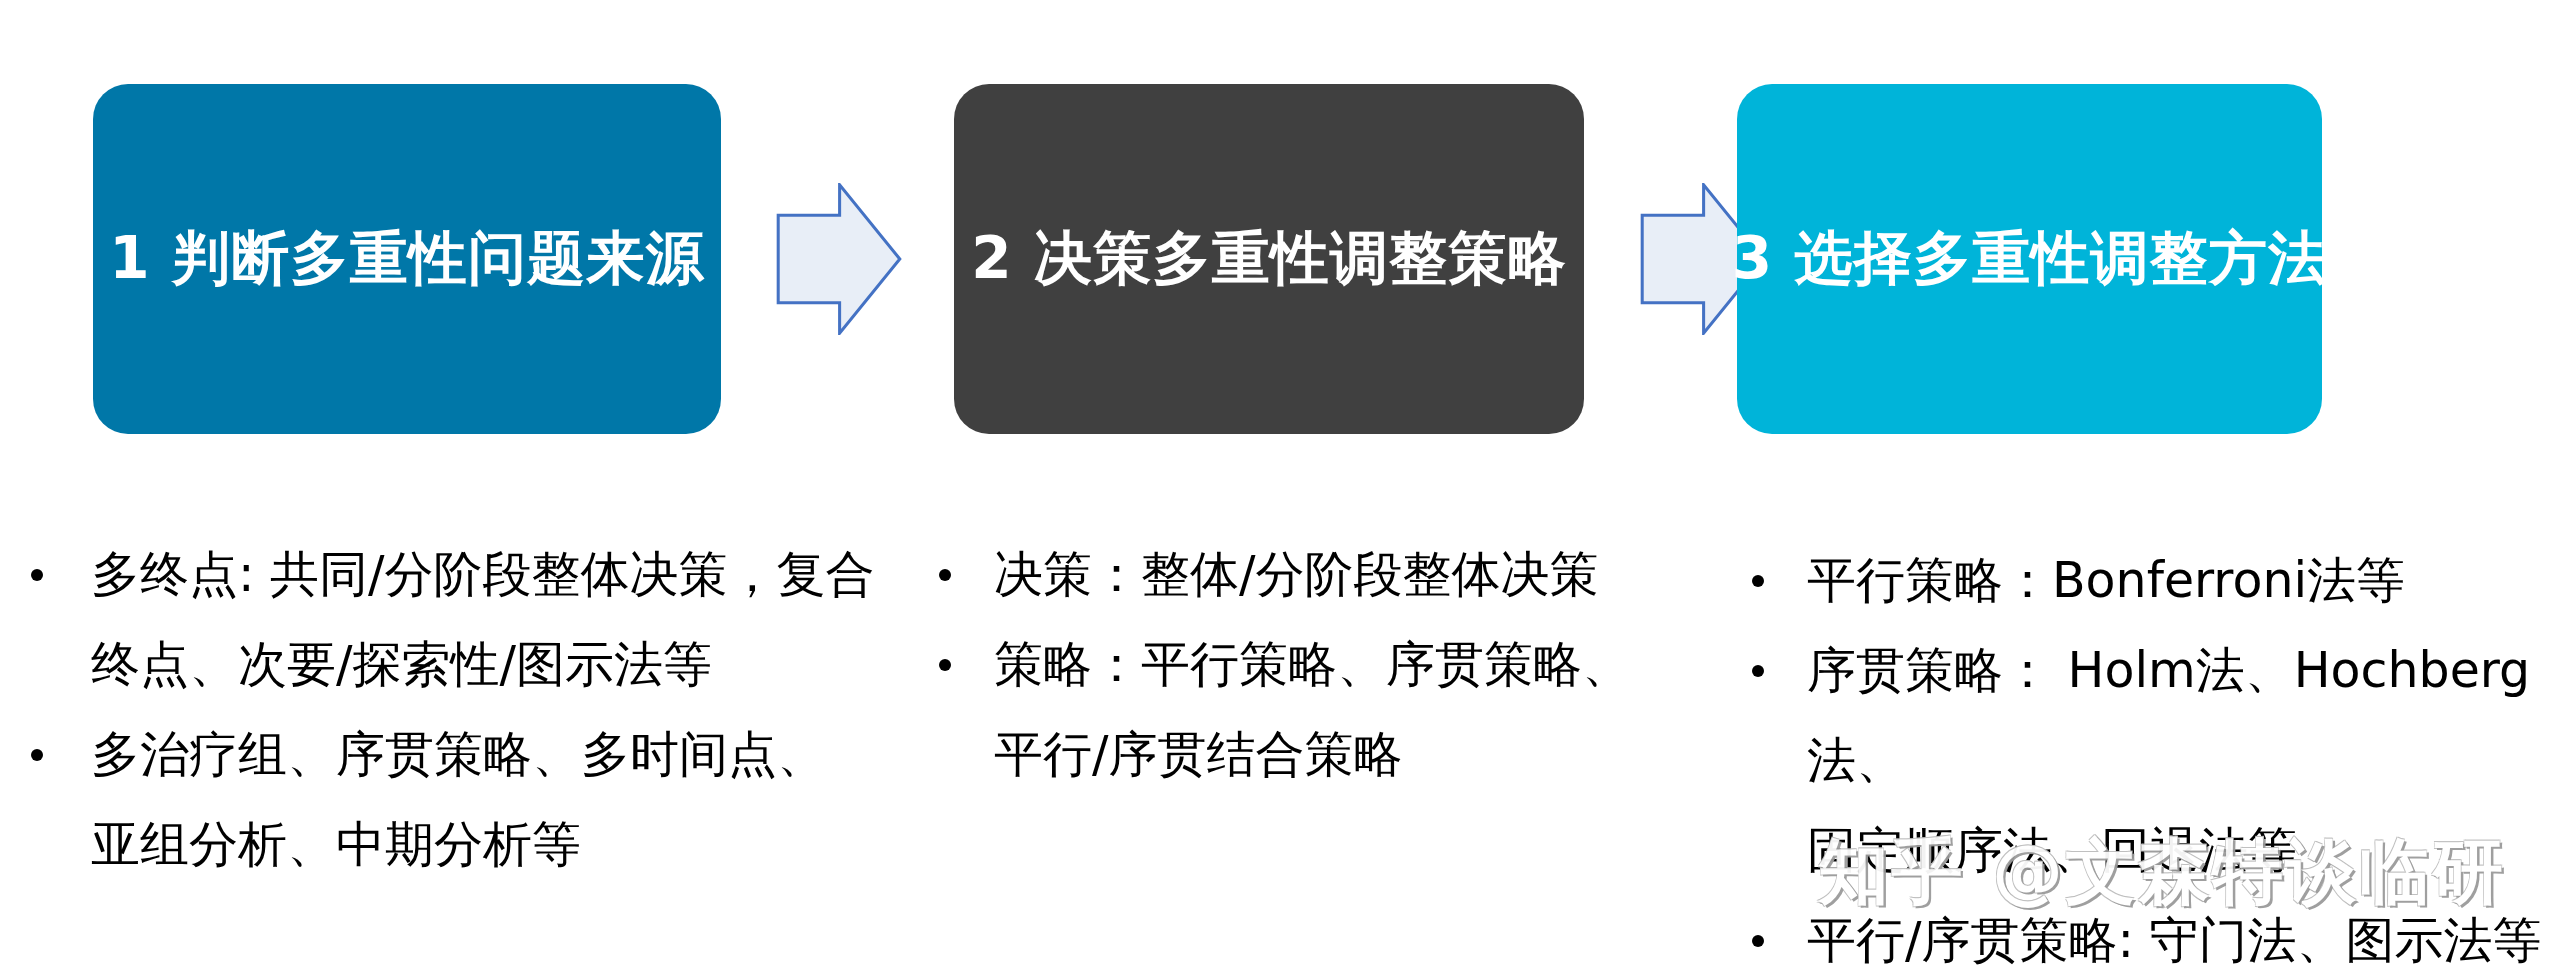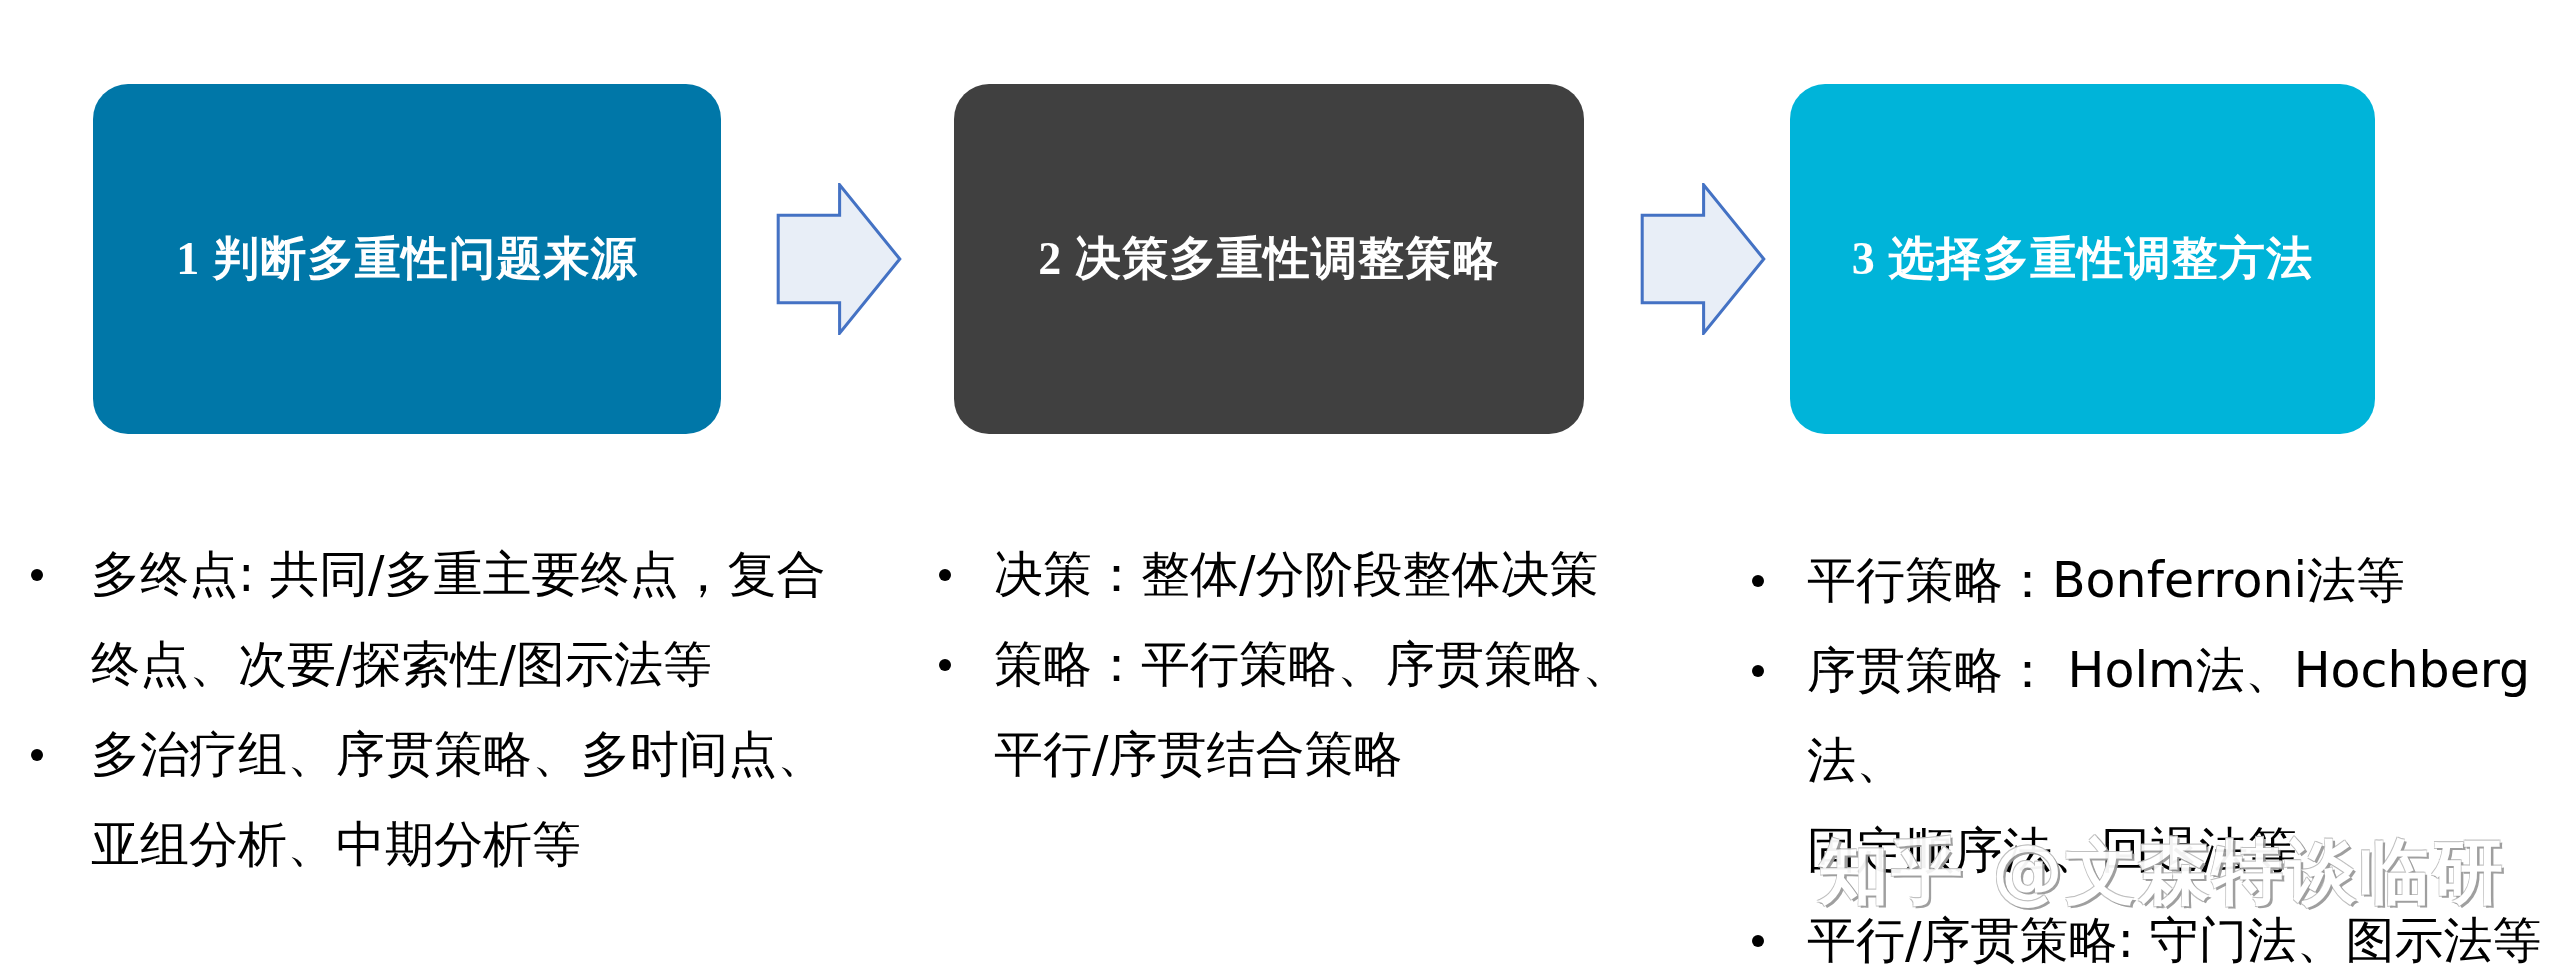--- a/index.html
+++ b/index.html
@@ -1,20 +1,20 @@
 <!DOCTYPE html>
 <html style="font-size:9.7px"><head>
 <meta charset="utf-8">
 <style>
   html, body { margin:0; padding:0; background:#ffffff; }
   body { width:2576px; height:979px; position:relative; overflow:hidden;
          font-family:"DejaVu Sans","Liberation Sans",sans-serif; }
   .step-box { position:absolute; top:84px; height:350px; border-radius:35px;
               display:flex; align-items:center; justify-content:center; }
-  .step-title { color:#ffffff; font-size:46px; font-weight:bold; letter-spacing:1.2px; white-space:nowrap;font-family:Liberation Serif, serif; }
+  .step-title { color:#ffffff; font-size:58px; font-weight:bold; letter-spacing:1.2px; white-space:nowrap; }
   .arrow { position:absolute; top:183px; width:128px; height:152px; }
   .col { position:absolute; top:530px; }
   .bullet-item { position:relative; padding-left:0; font-size:49px; line-height:90px; color:#000; }
   .bullet-dot { position:absolute; width:12px; height:12px; border-radius:50%; background:#000; top:39px; }
   .bullet-text { display:block; }
   .watermark { position:absolute; left:1818px; top:825px; font-size:71px; font-weight:bold;
                color:#ffffff; letter-spacing:2.4px; white-space:nowrap;
                text-shadow: 2.4px 2.4px 0 #9a9a9a, -0.6px -0.6px 0 #bdbdbd, 0.6px -0.6px 0 #bdbdbd, -0.6px 0.6px 0 #bdbdbd; opacity:0.95; }
 </style>
 </head>
@@ -29,28 +29,28 @@
 </svg>
 
 <div class="step-box" style="left:954px; width:630px; background:#404040;">
   <span class="step-title">2 决策多重性调整策略</span>
 </div>
 
 <svg class="arrow" style="left:1639px;" viewBox="0 0 210 250">
   <polygon points="5,53 106,53 106,3 205,125 106,247 106,197 5,197" fill="#E8EEF7" stroke="#4472C4" stroke-width="5" stroke-linejoin="miter"></polygon>
 </svg>
 
-<div class="step-box" style="left:1790px; width:585px; background:#00B4D9;">
+<div class="step-box" style="left:1737px; width:585px; background:#00B4D9;">
   <span class="step-title">3 选择多重性调整方法</span>
 </div>
 
 <div class="col" style="left:91px; width:792px;">
   <div class="bullet-item">
     <span class="bullet-dot" style="left:-60px;"></span>
-    <span class="bullet-text">多终点: 共同/多重主要终点，复合</span>
+    <span class="bullet-text">多终点: 共同/分阶段整体决策，复合</span>
     <span class="bullet-text">终点、次要/探索性/图示法等</span>
   </div>
   <div class="bullet-item">
     <span class="bullet-dot" style="left:-60px;"></span>
     <span class="bullet-text">多治疗组、序贯策略、多时间点、</span>
     <span class="bullet-text">亚组分析、中期分析等</span>
   </div>
 </div>
 
 <div class="col" style="left:994px; width:670px;">

